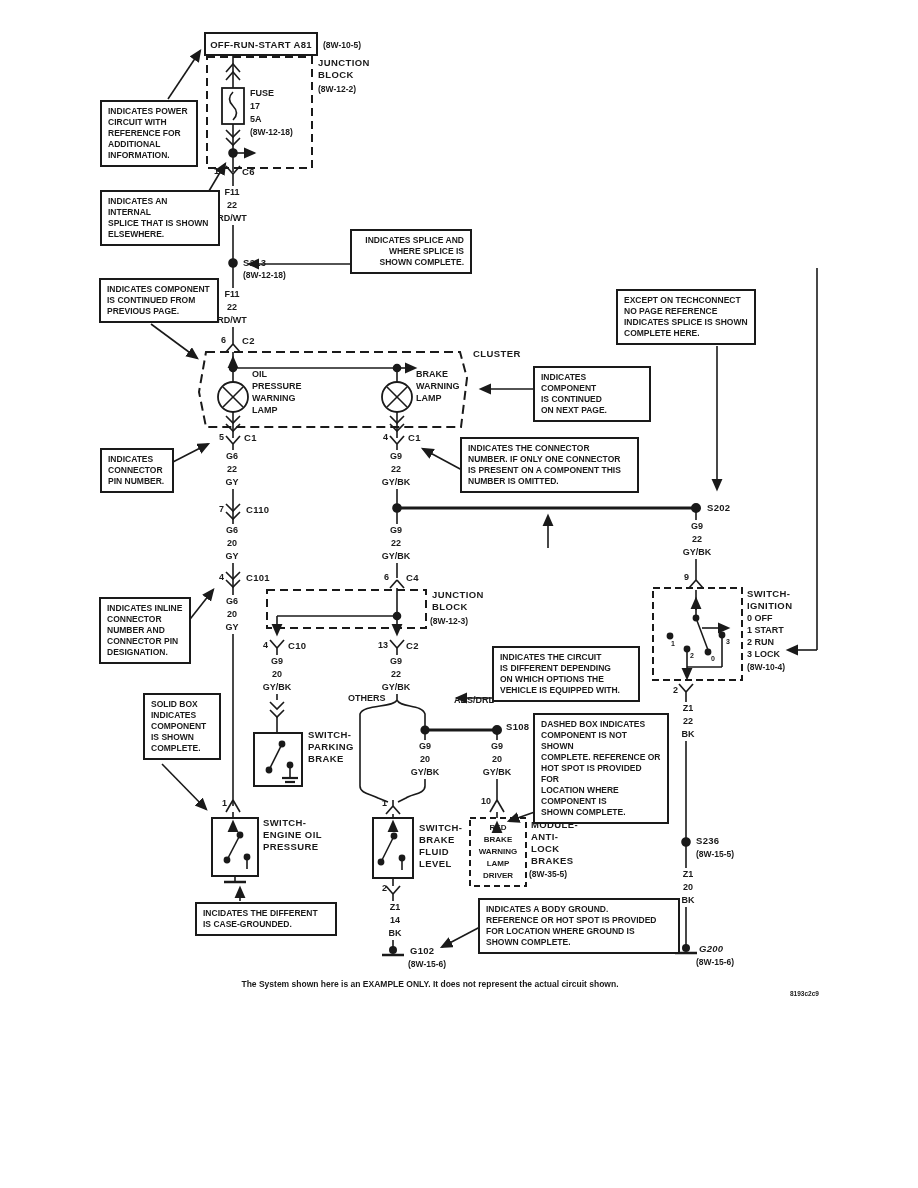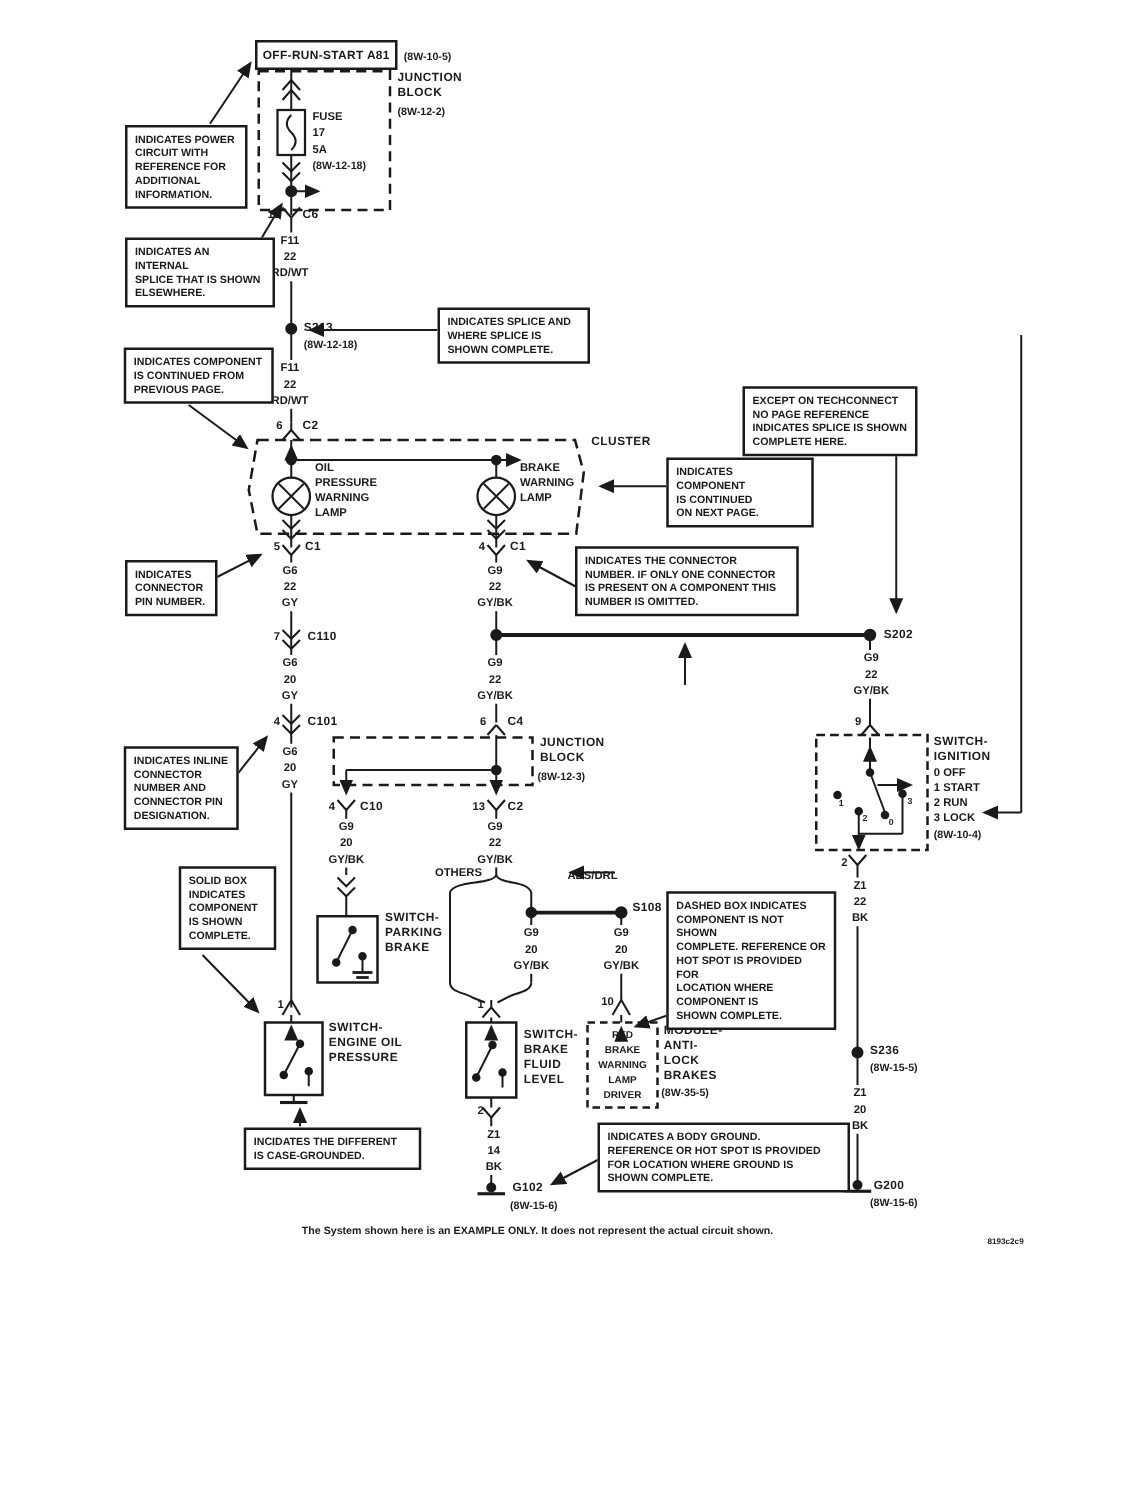--- a/index.html
+++ b/index.html
@@ -290,21 +290,21 @@
 BK</div>
 
   <div class="lbl cname" style="left:243px;top:256px;">S213</div>
   <div class="lbl ref" style="left:243px;top:269px;">(8W-12-18)</div>
   <div class="lbl cname" style="left:707px;top:501px;">S202</div>
   <div class="lbl cname" style="left:506px;top:720px;">S108</div>
   <div class="lbl cname" style="left:696px;top:834px;">S236</div>
   <div class="lbl ref" style="left:696px;top:848px;">(8W-15-5)</div>
   <div class="lbl cname" style="left:410px;top:944px;">G102</div>
   <div class="lbl ref" style="left:408px;top:958px;">(8W-15-6)</div>
-  <div class="lbl cname" style="left:699px;top:942px;">G200</div>
+  <div class="lbl cname" style="left:699px;top:942px;font-style:italic;">G200</div>
   <div class="lbl ref" style="left:696px;top:956px;">(8W-15-6)</div>
 
   <div class="lbl comp" style="left:473px;top:348px;">CLUSTER</div>
   <div class="lbl" style="left:252px;top:368px;line-height:12px;">OIL
 PRESSURE
 WARNING
 LAMP</div>
   <div class="lbl" style="left:416px;top:368px;line-height:12px;">BRAKE
 WARNING
 LAMP</div>
@@ -352,42 +352,46 @@
 CIRCUIT WITH
 REFERENCE FOR
 ADDITIONAL
 INFORMATION.</div>
   <div class="callout" style="left:100px;top:190px;width:104px;">INDICATES AN INTERNAL
 SPLICE THAT IS SHOWN
 ELSEWHERE.</div>
   <div class="callout" style="left:99px;top:278px;width:104px;">INDICATES COMPONENT
 IS CONTINUED FROM
 PREVIOUS PAGE.</div>
-  <div class="callout" style="left:350px;top:246px;width:106px;">INDICATES SPLICE AND
+  <div class="callout" style="left:350px;top:229px;width:106px;text-align:right;">INDICATES SPLICE AND
 WHERE SPLICE IS
 SHOWN COMPLETE.</div>
-  <div class="callout" style="left:594px;top:289px;width:124px;margin-top:20px;">EXCEPT ON TECHCONNECT
+  <div class="callout" style="left:616px;top:289px;width:124px;">EXCEPT ON TECHCONNECT
 NO PAGE REFERENCE
 INDICATES SPLICE IS SHOWN
 COMPLETE HERE.</div>
   <div class="callout" style="left:533px;top:366px;width:102px;">INDICATES COMPONENT
 IS CONTINUED
 ON NEXT PAGE.</div>
   <div class="callout" style="left:460px;top:437px;width:163px;">INDICATES THE CONNECTOR
 NUMBER. IF ONLY ONE CONNECTOR
 IS PRESENT ON A COMPONENT THIS
 NUMBER IS OMITTED.</div>
   <div class="callout" style="left:100px;top:448px;width:58px;">INDICATES
 CONNECTOR
 PIN NUMBER.</div>
   <div class="callout" style="left:99px;top:597px;width:76px;">INDICATES INLINE
 CONNECTOR
 NUMBER AND
 CONNECTOR PIN
 DESIGNATION.</div>
+  <div class="callout" style="left:492px;top:646px;width:132px;">INDICATES THE CIRCUIT
+IS DIFFERENT DEPENDING
+ON WHICH OPTIONS THE
+VEHICLE IS EQUIPPED WITH.</div>
   <div class="callout" style="left:143px;top:693px;width:62px;">SOLID BOX
 INDICATES
 COMPONENT
 IS SHOWN
 COMPLETE.</div>
   <div class="callout" style="left:533px;top:713px;width:120px;">DASHED BOX INDICATES
 COMPONENT IS NOT SHOWN
 COMPLETE. REFERENCE OR
 HOT SPOT IS PROVIDED FOR
 LOCATION WHERE

